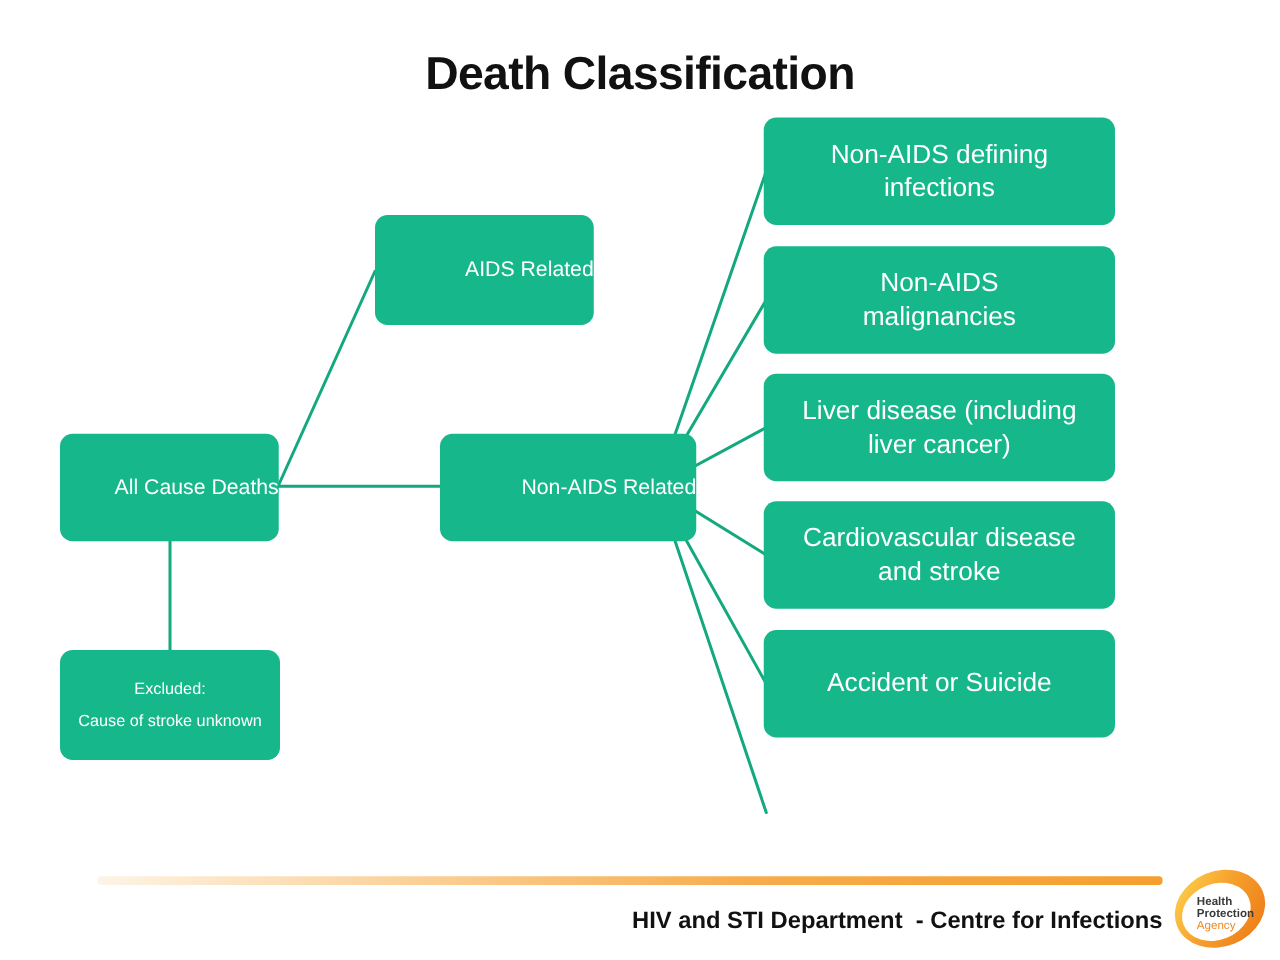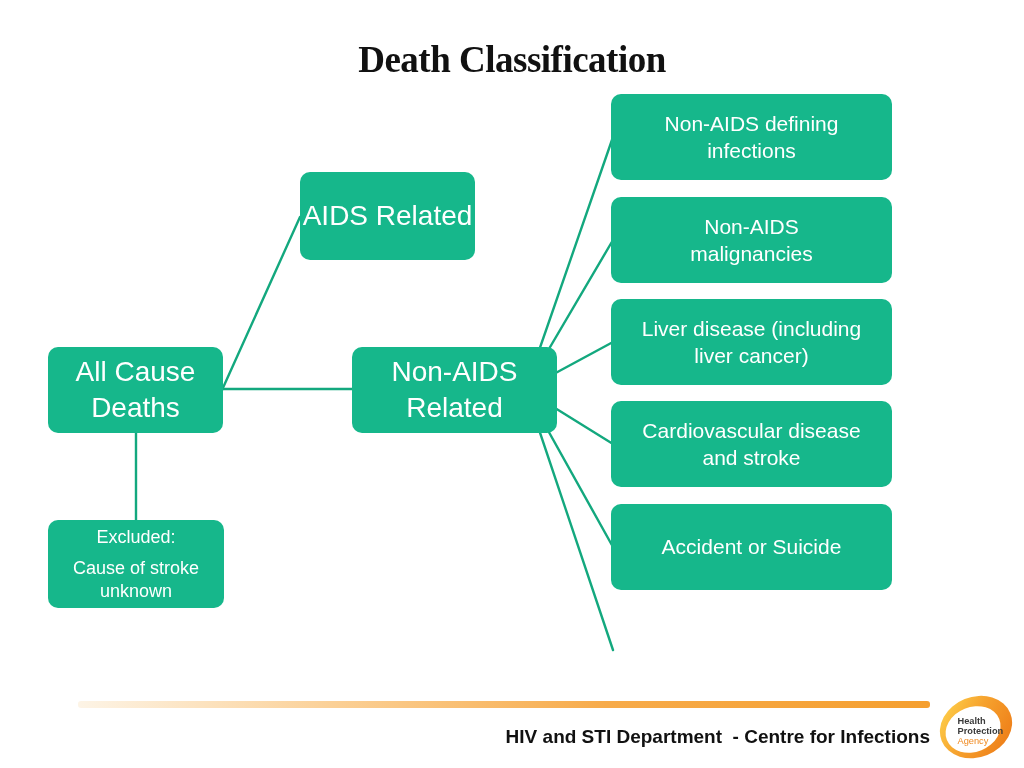--- a/index.html
+++ b/index.html
@@ -11,39 +11,38 @@
     overflow:hidden;
   }
   .title{
     position:absolute;
     left:0;top:38px;width:1024px;
     text-align:center;
     font-size:37px;
     font-weight:bold;
     color:#111111;
     letter-spacing:-0.5px;
-    font-family:Liberation Serif, serif;
   }
   svg.connectors{position:absolute;left:0;top:0;z-index:1;}
   .node{
     position:absolute;
     background:#16b78b;
     border-radius:10px;
     color:#ffffff;
     display:flex;
     flex-direction:column;
     align-items:center;
     justify-content:center;
     text-align:center;
     z-index:2;
     line-height:1.3;
   }
-  .node.main{font-size:28px;}
+  .node.main{font-size:17px;align-items:flex-end;}
   .node.outcome{left:611px;width:281px;height:86px;font-size:21px;padding:0 30px;box-sizing:border-box;}
-  .node.excluded-node{font-size:18px;line-height:1.25;}
+  .node.excluded-node{font-size:13px;line-height:1.25;}
   .excluded-line1{margin-bottom:9px;}
   .footer-bar{
     position:absolute;
     left:78px;top:701px;
     width:852px;height:7px;
     border-radius:3px;
     background:linear-gradient(90deg,#fdf4e6 0%,#fbd096 30%,#f7ab4a 62%,#f59f2f 100%);
   }
   .footer-text{
     position:absolute;

